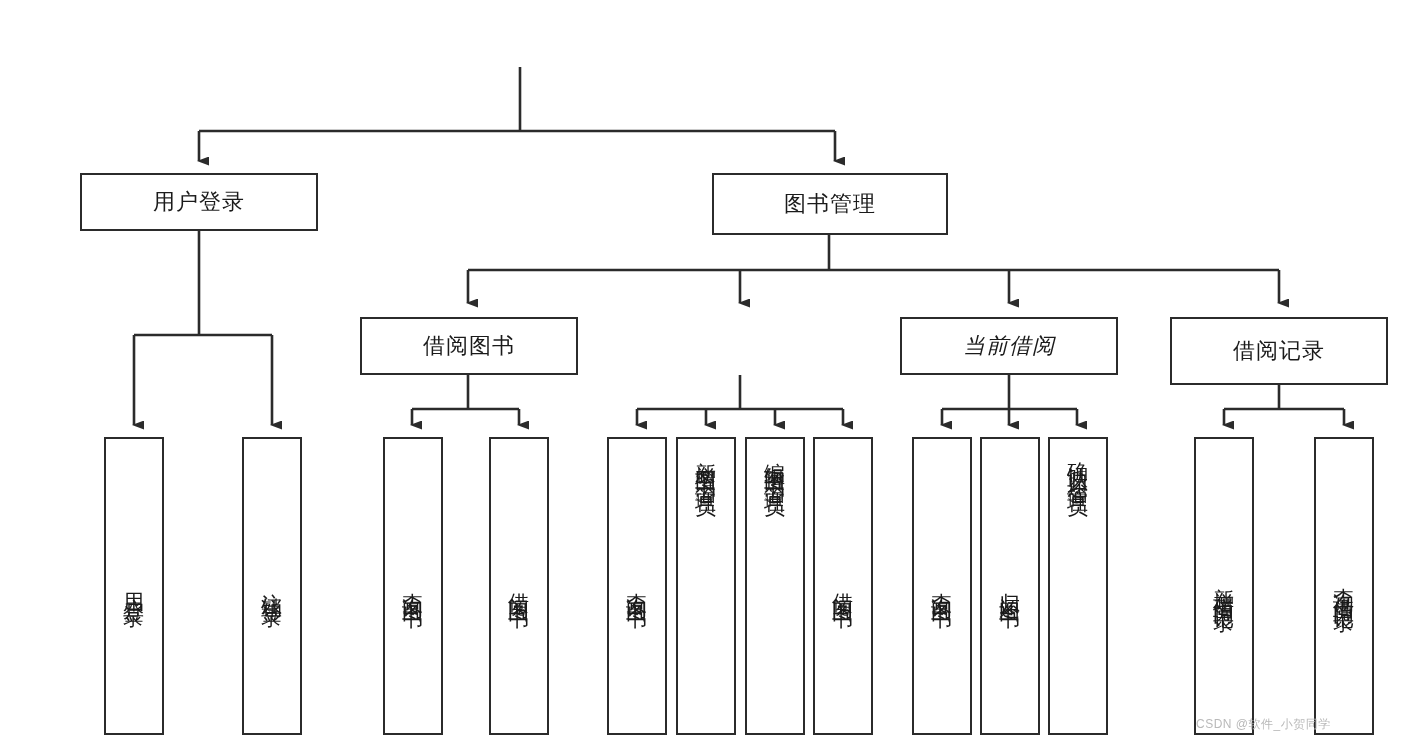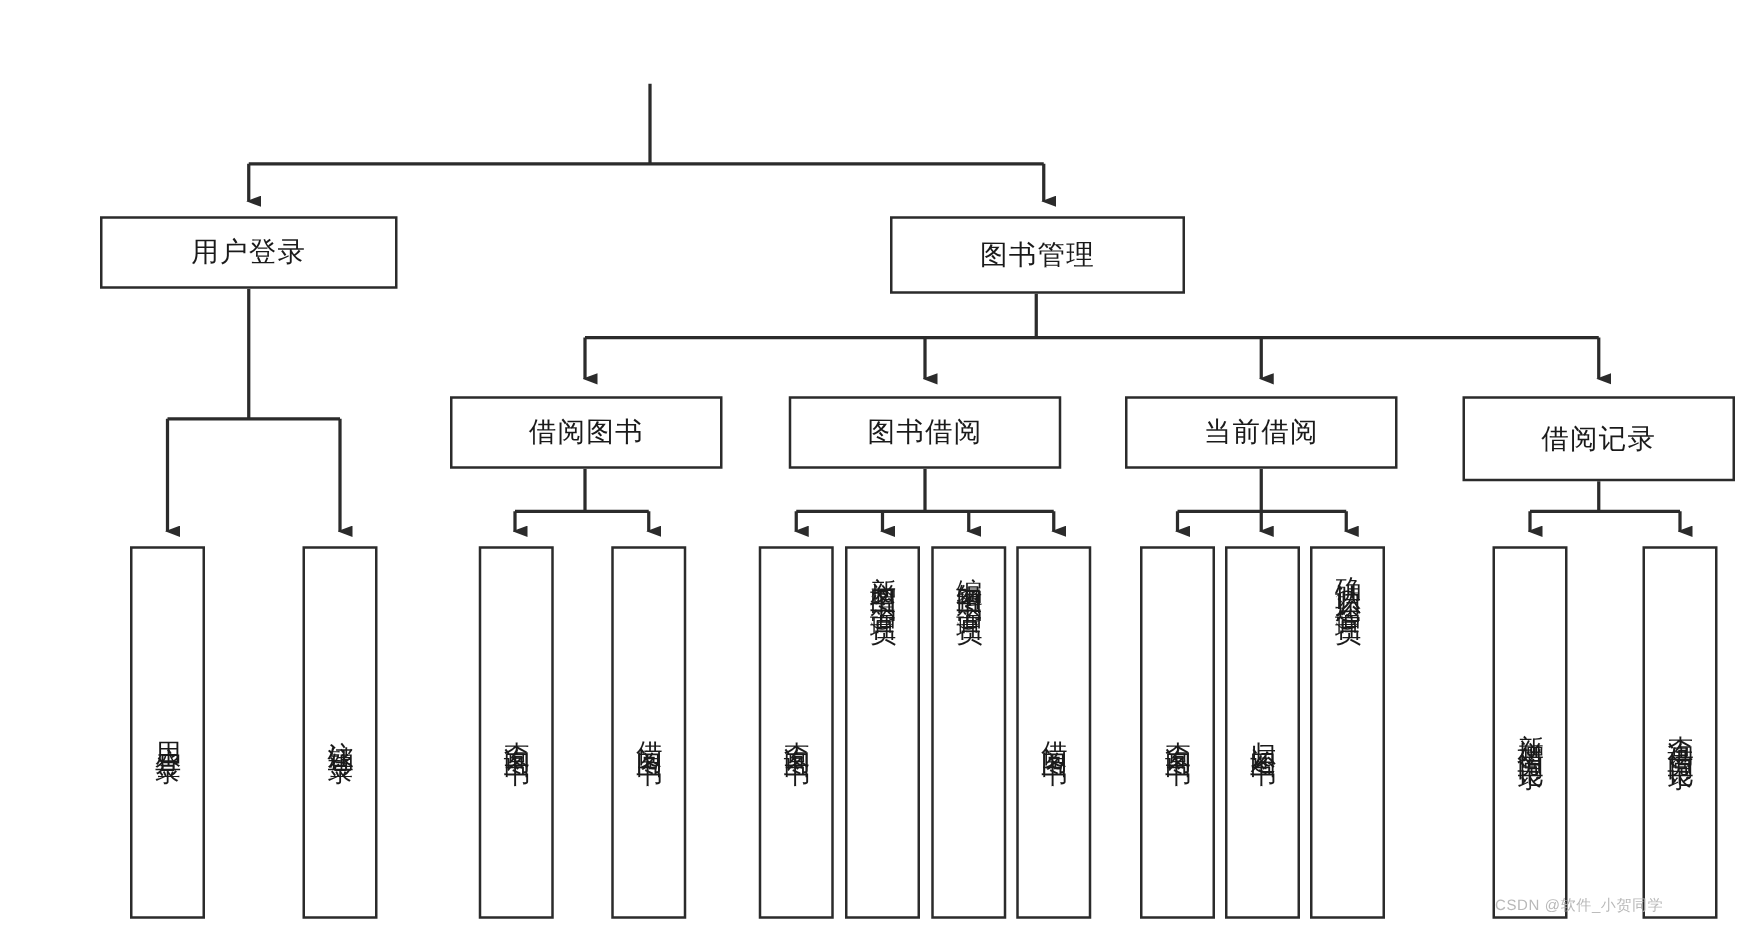--- a/index.html
+++ b/index.html
@@ -125,24 +125,21 @@
   <div class="node horiz" style="left:80px; top:173px; width:238px; height:58px;">
     <span class="label">用户登录</span>
   </div>
   <div class="node horiz" style="left:712px; top:173px; width:236px; height:62px;">
     <span class="label">图书管理</span>
   </div>
 
   <div class="node horiz" style="left:360px; top:317px; width:218px; height:58px;">
     <span class="label">借阅图书</span>
   </div>
-  <div class="node horiz" style="left:631px; top:317px; width:218px; height:58px;">
-    <span class="label">图书借阅</span>
-  </div>
-  <div class="node horiz" style="left:900px; top:317px; width:218px; height:58px;">
+  <div class="node horiz" style="left:900px; top:317px; width:218px; height:58px;font-style:italic;">
     <span class="label">当前借阅</span>
   </div>
   <div class="node horiz" style="left:1170px; top:317px; width:218px; height:68px;">
     <span class="label">借阅记录</span>
   </div>
 
   <div class="node vert centered" style="left:104px; top:437px; width:60px; height:298px;">
     <span class="label">用户登录</span>
   </div>
   <div class="node vert centered" style="left:242px; top:437px; width:60px; height:298px;">

